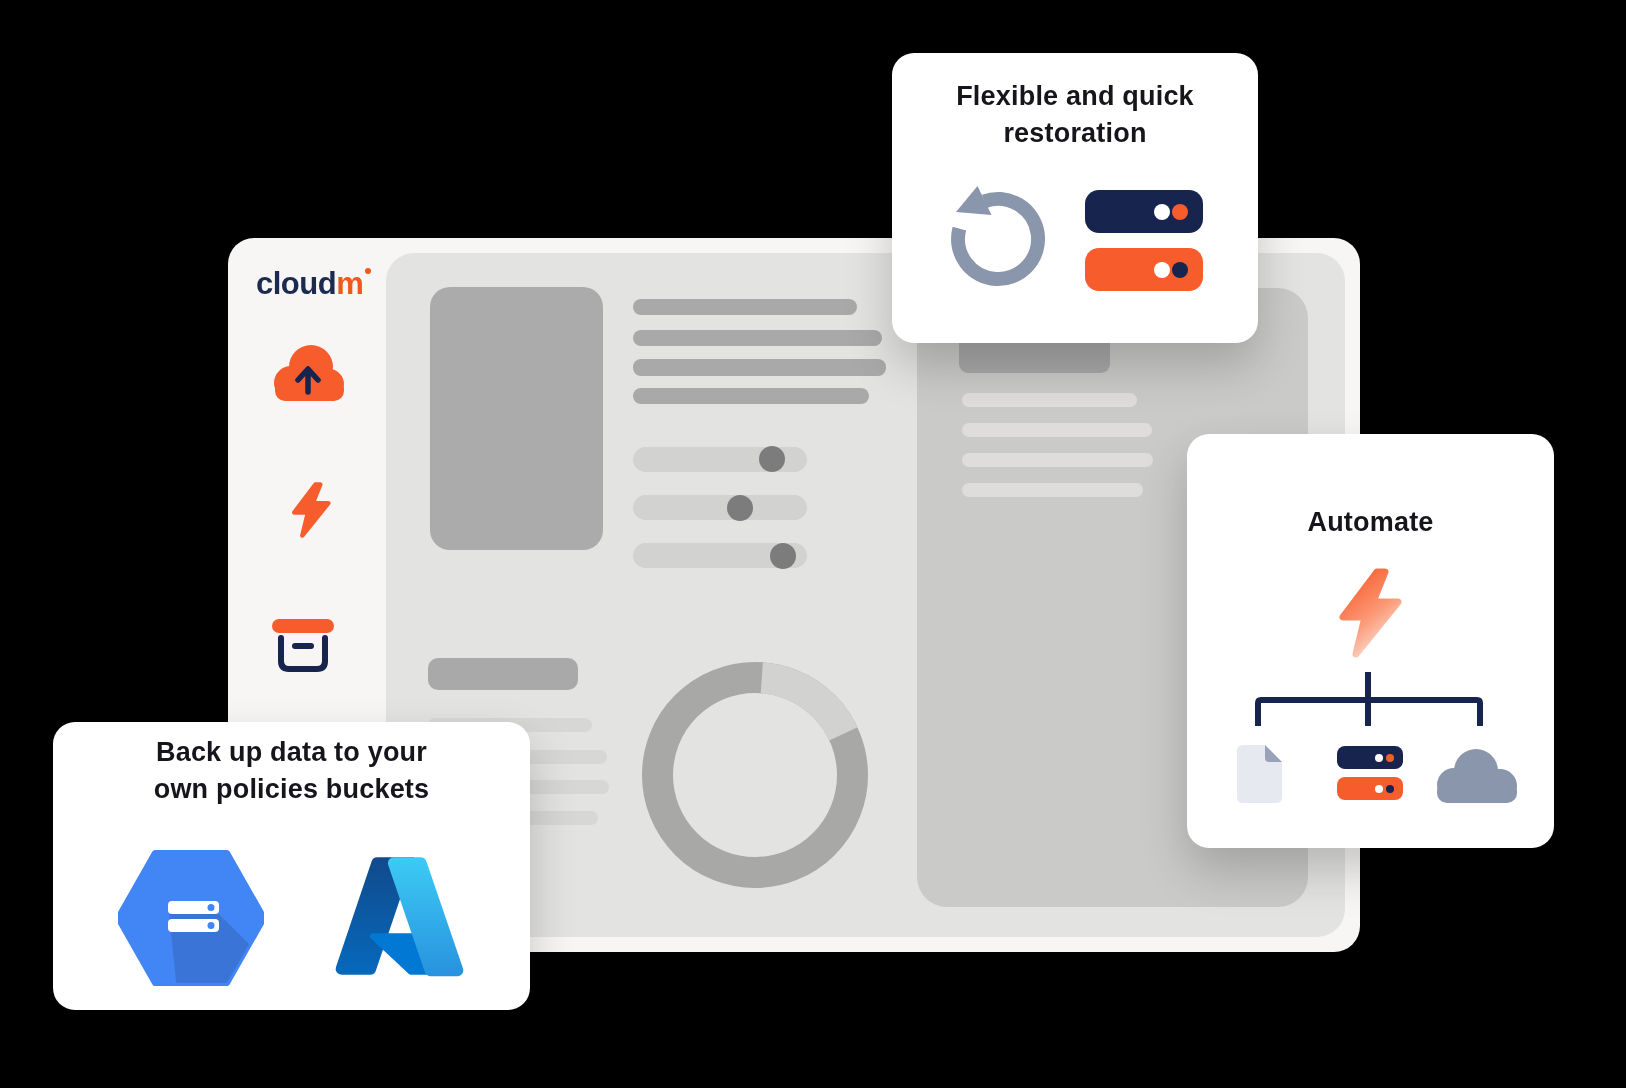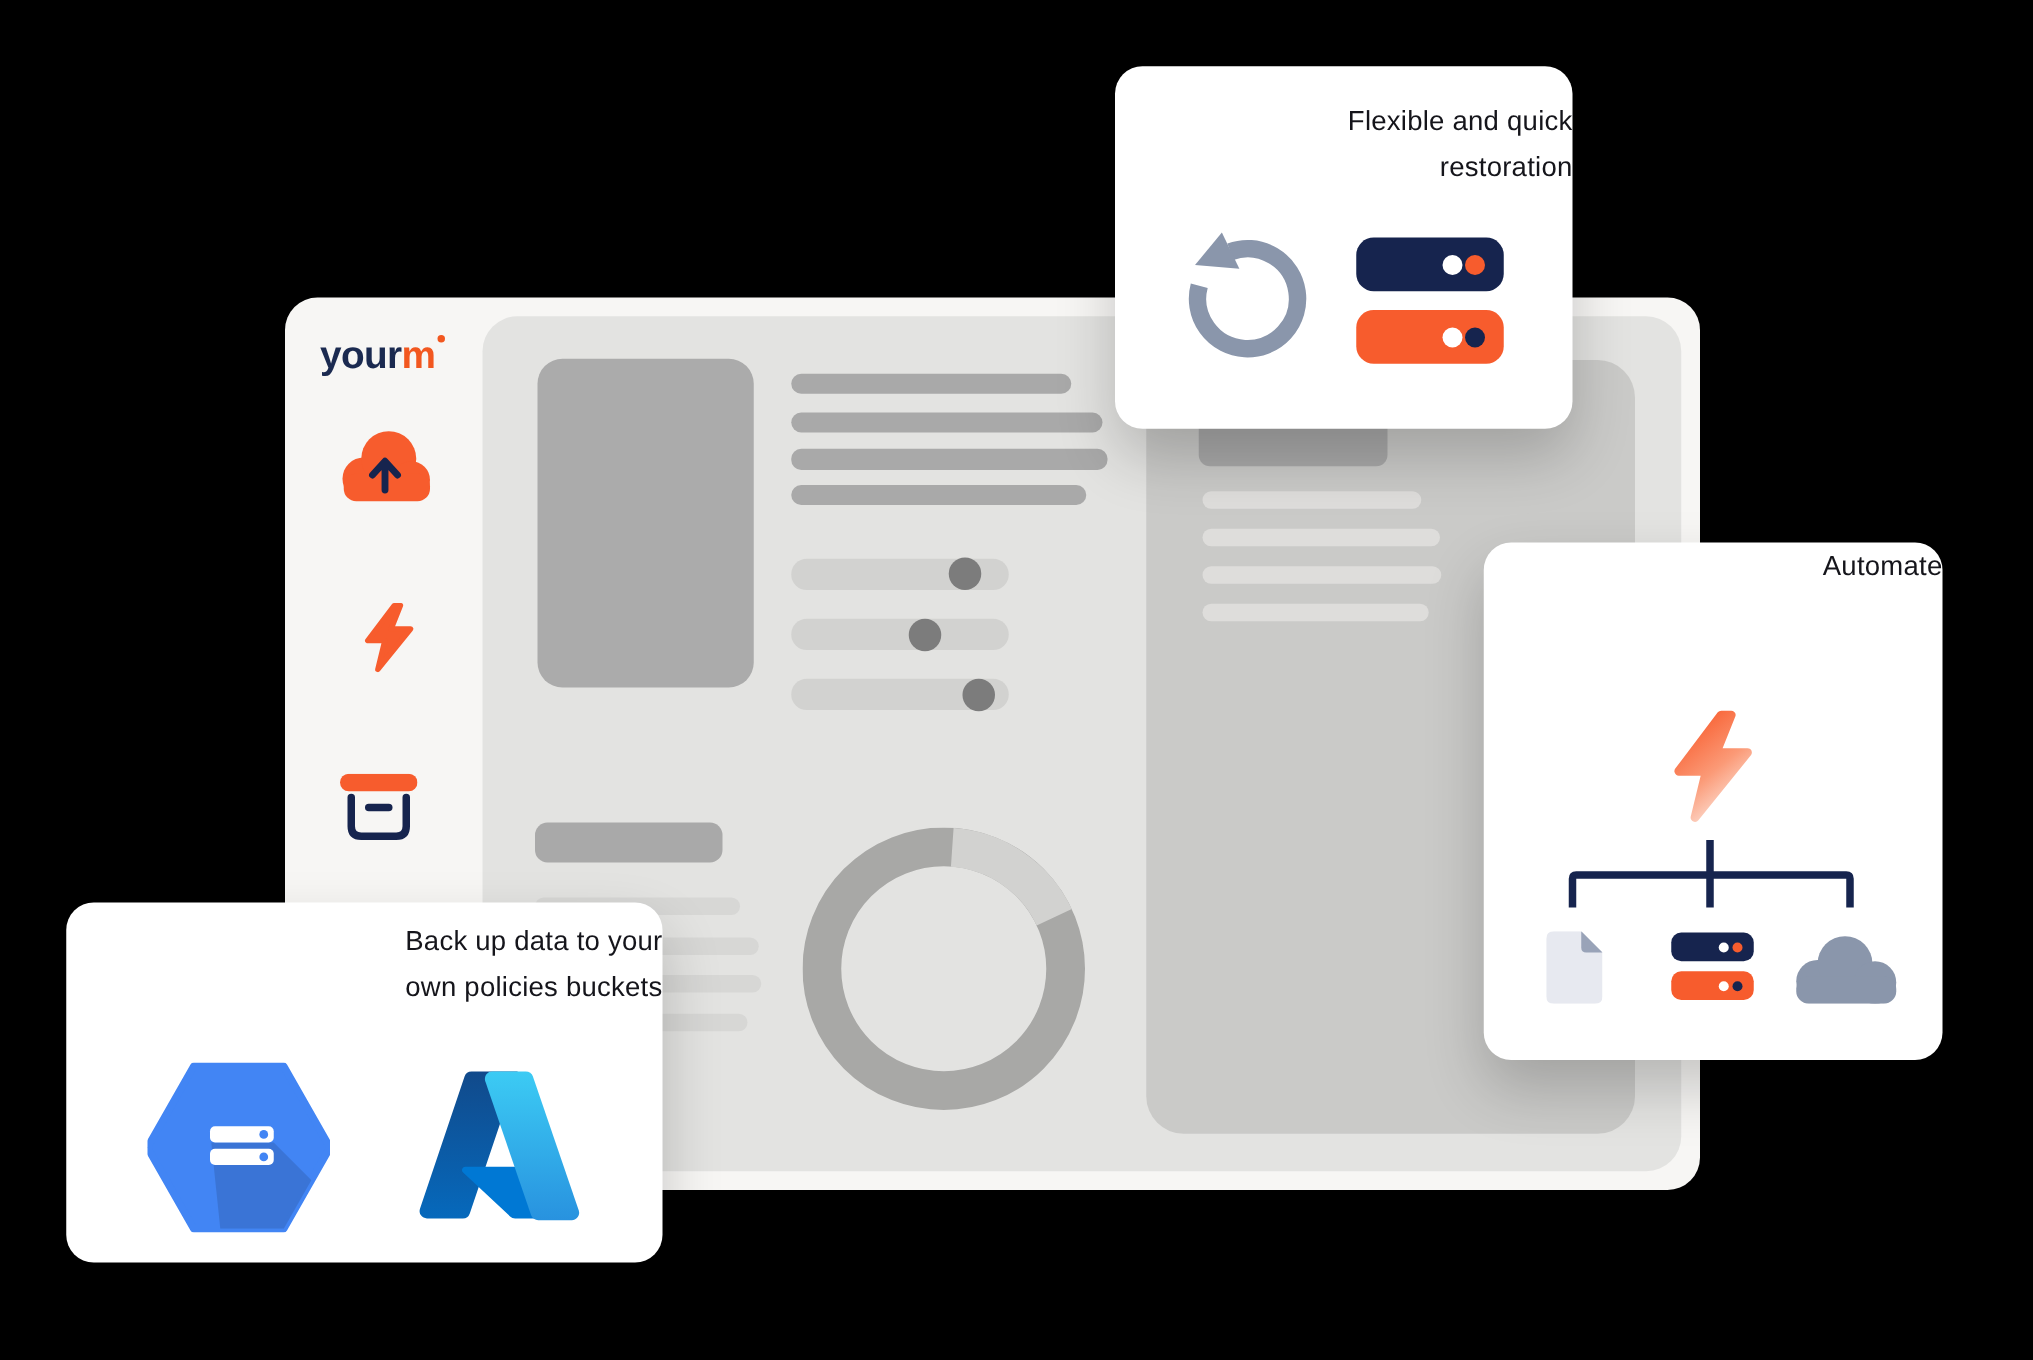--- a/index.html
+++ b/index.html
@@ -31,26 +31,26 @@
 
   
   .panel{position:absolute;left:531px;top:35px;width:391px;height:619px;
          background:#cacac8;border-radius:30px;}
   .pline{position:absolute;background:#dedddb;border-radius:7px;height:14px;left:45px;}
   .pblock{position:absolute;left:42px;top:37px;width:151px;height:48px;background:#a8a8a8;border-radius:9px;}
 
   
   .card{position:absolute;background:#ffffff;border-radius:22px;
         box-shadow:0 22px 48px rgba(0,0,0,0.20);}
-  .card-title{width:100%;text-align:right;font-weight:400;color:#15151b;
-              font-size:22px;line-height:37px;letter-spacing:0.2px;}
+  .card-title{width:100%;text-align:center;font-weight:700;color:#15151b;
+              font-size:27px;line-height:37px;letter-spacing:0.2px;}
   .card-restore{left:892px;top:53px;width:366px;height:290px;}
   .card-restore .card-title{padding-top:25px;}
   .card-automate{left:1187px;top:434px;width:367px;height:414px;}
-  .card-automate .card-title{}
+  .card-automate .card-title{padding-top:30px;margin-top:40px;}
   .card-backup{left:53px;top:722px;width:477px;height:288px;}
   .card-backup .card-title{padding-top:12px;}
 
   
   .server{position:absolute;width:118px;height:43px;border-radius:14px;}
   .server.navy{background:#16244e;}
   .server.orange{background:#f75c2d;}
   .dot{position:absolute;border-radius:50%;width:16px;height:16px;top:13.5px;}
   .dot.d1{left:69px;background:#ffffff;}
   .dot.d2{left:87px;}
@@ -68,21 +68,21 @@
   .sserver.orange .sdot.d2{background:#16244e;}
 </style>
 </head>
 <body>
 
 <div class="stage">
 
   <div class="window">
 
     <div class="logo">
-      <span>your</span><span class="m">m</span><span class="logo-dot"></span>
+      <span>cloud</span><span class="m">m</span><span class="logo-dot"></span>
     </div>
 
     <div class="side-icon" style="left:39px;top:103px;">
       <svg width="80" height="62" viewBox="0 0 80 62">
         <circle cx="24" cy="42" r="17" fill="#f75c2d"></circle>
         <circle cx="44" cy="26" r="22" fill="#f75c2d"></circle>
         <circle cx="62" cy="43" r="15" fill="#f75c2d"></circle>
         <rect x="8" y="38" width="69" height="22" rx="10" fill="#f75c2d"></rect>
         <path d="M41 51 V31 M31 39 L41 28 L51 39" fill="none" stroke="#16244e" stroke-width="5.5" stroke-linecap="round" stroke-linejoin="round"></path>
       </svg>

